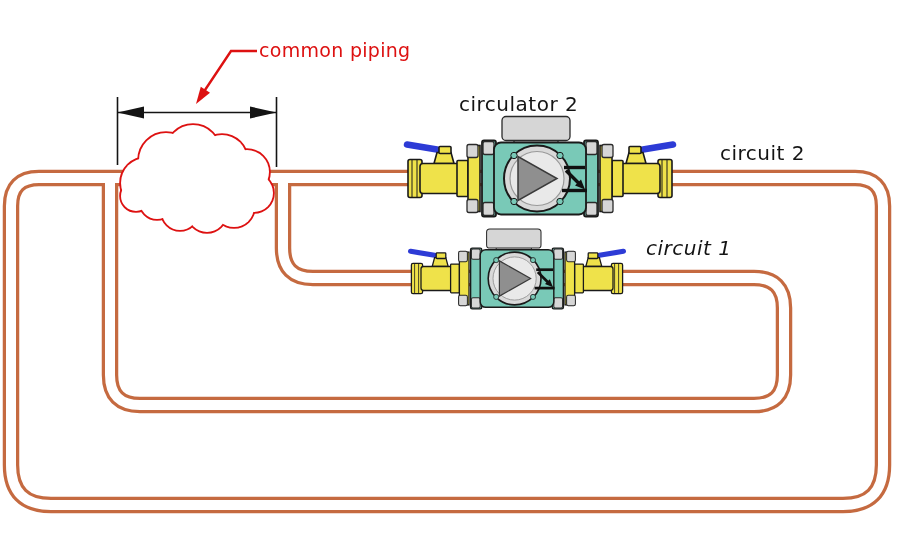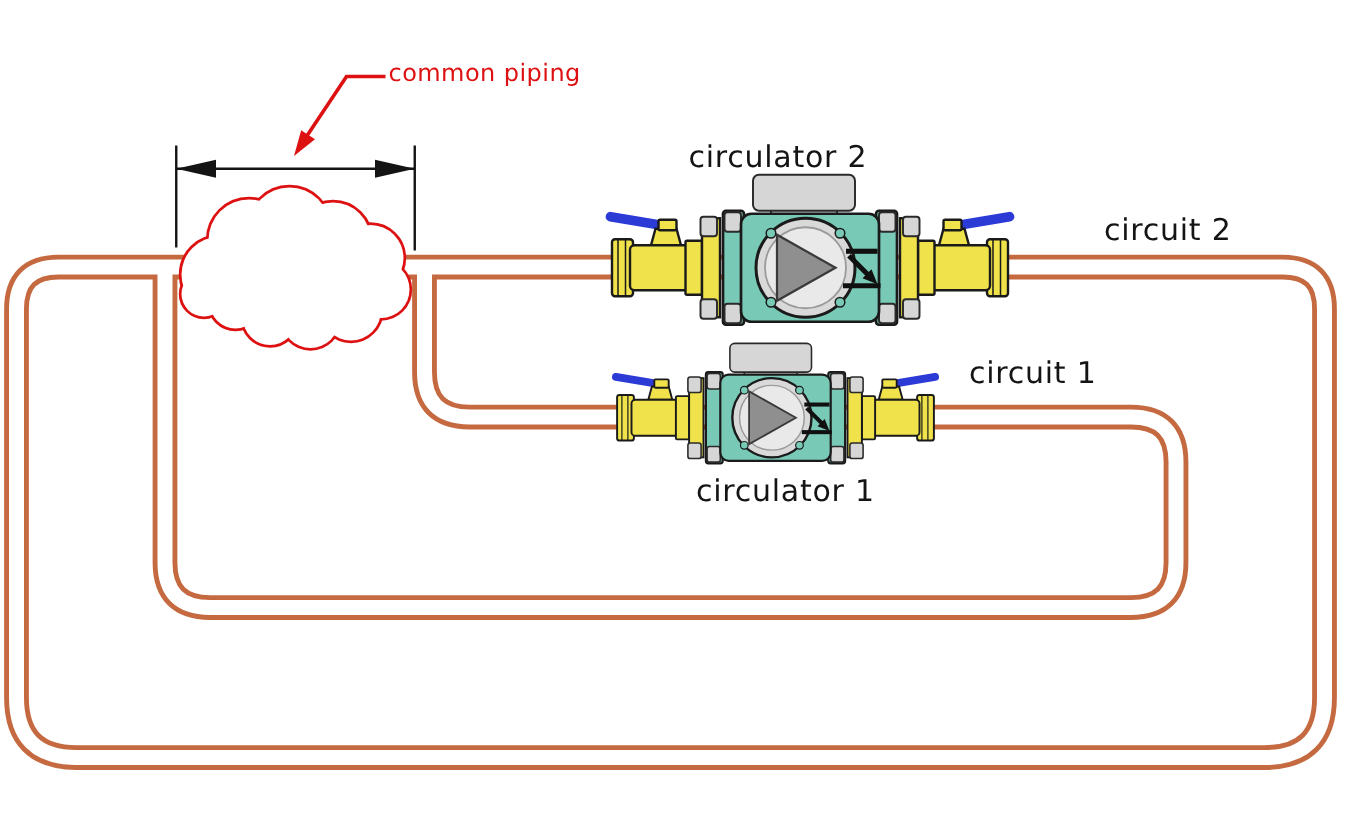--- a/index.html
+++ b/index.html
@@ -3,21 +3,21 @@
 <meta charset="utf-8">
 <style>
   html,body{margin:0;padding:0;background:#fff;}
   .stage{
     position:relative;width:900px;height:550px;background:#fff;overflow:hidden;
     font-family:"DejaVu Sans","Liberation Sans",sans-serif;
   }
   .stage svg{position:absolute;left:0;top:0;}
   .lbl{position:absolute;white-space:nowrap;color:var(--label-black,#141414);
        font-size:20px;letter-spacing:0.5px;}
-  .lbl.red{color:var(--annotation-red,#dd1111);font-size:16px;letter-spacing:0.3px;text-align:right;}
+  .lbl.red{color:var(--annotation-red,#dd1111);font-size:19px;letter-spacing:0.3px;text-align:right;}
 
   
   .pipe-c{stroke:var(--pipe-copper,#c56a40);stroke-width:16.5;fill:none;}
   .pipe-w{stroke:#ffffff;stroke-width:10;fill:none;}
 
   
   .dim{stroke:#141414;stroke-width:1.6;fill:none;}
   .dimf{fill:#141414;stroke:none;}
   .redln{stroke:var(--annotation-red,#dd1111);stroke-width:2.4;fill:none;}
   .redf{fill:var(--annotation-red,#dd1111);stroke:none;}
@@ -144,16 +144,15 @@
     <path class="redln" d="M 257,51 H 231 L 203,93"></path>
     <polygon class="redf" points="196,104 210,92.8 200.8,86.8"></polygon>
   </g>
 
   <use href="#circdef" transform="translate(540,178.5)"></use>
   <use href="#circdef" transform="translate(517,278.5) scale(0.8)"></use>
 </svg>
 
   <div class="lbl red" style="left:259px;top:39px;">common piping</div>
   <div class="lbl" style="left:459px;top:92px;">circulator 2</div>
-  <div class="lbl" style="left:720px;top:141px;margin-left:16px;">circuit 2</div>
-  <div class="lbl" style="left:646px;top:236px;">circuit 1</div>
-  <div class="lbl" style="left:464px;top:315px;">circulator 1</div>
+  <div class="lbl" style="left:720px;top:141px;">circuit 2</div>
+  <div class="lbl" style="left:646px;top:236px;font-style:italic;">circuit 1</div>
 </div>
 
 </body></html>

